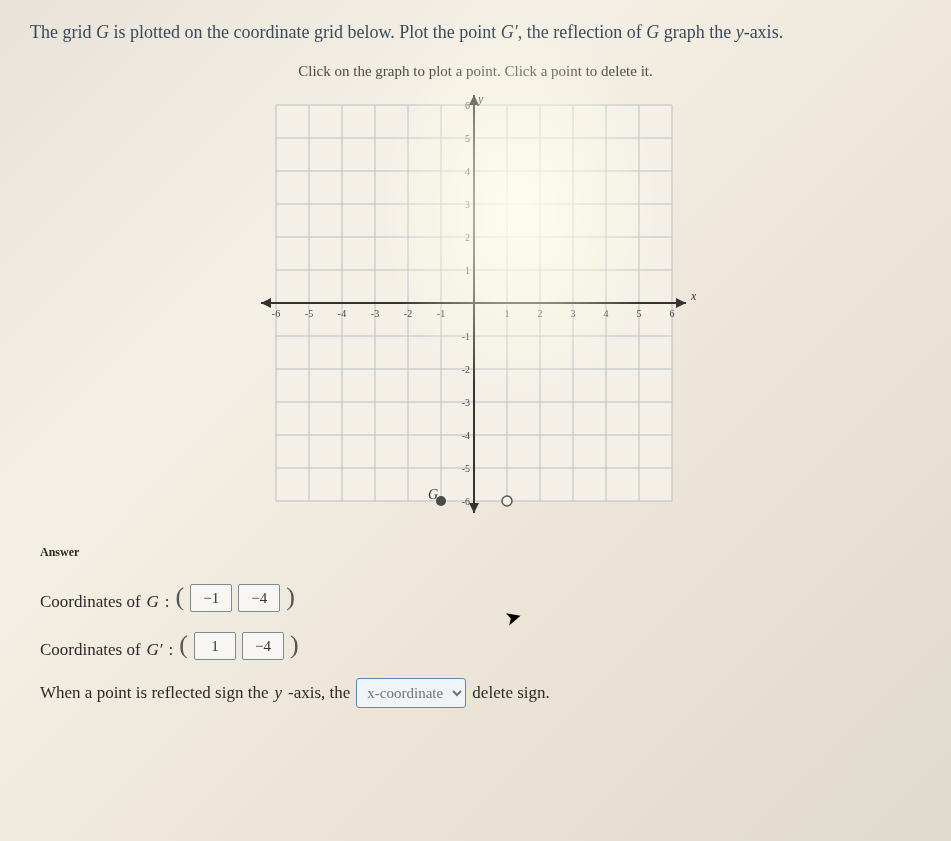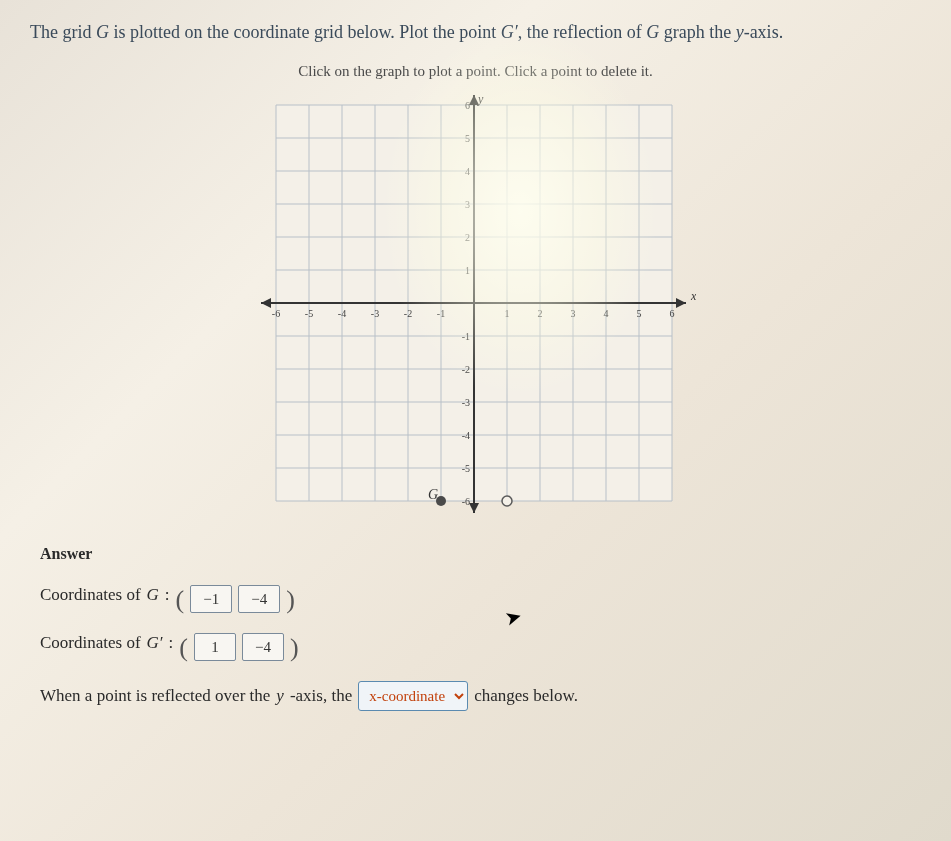--- a/index.html
+++ b/index.html
@@ -42,28 +42,28 @@
       margin-bottom: 30px;
     }
     .graph {
       position: relative;
       width: 440px;
       height: 420px;
     }
     .answer-section { padding-left: 10px; }
     .answer-heading {
       font-weight: bold;
-      font-size: 16px;
+      font-size: 12px;
       margin-bottom: 22px;
     }
     .coord-line {
       font-size: 17px;
       margin-bottom: 18px;
       display: flex;
-      align-items: flex-start;
+      align-items: flex-end;
       gap: 6px;
     }
     .paren { font-size: 26px; color: #555; }
     .coord-input {
       width: 42px;
       height: 28px;
       border: 1px solid #7a8a9a;
       background: #f8f6f2;
       text-align: center;
       font-size: 15px;
@@ -80,21 +80,21 @@
       flex-wrap: wrap;
     }
     .dropdown {
       height: 30px;
       border: 1.5px solid #5a8ab0;
       background: #f0f4f8;
       font-size: 15px;
       font-family: inherit;
       padding: 2px 6px;
       border-radius: 3px;
-      color: #c2410c;
+      color: #737373;
     }
     .cursor {
       position: absolute;
       left: 505px;
       top: 605px;
       font-size: 20px;
       color: #000;
       z-index: 10;
       transform: rotate(-15deg);
     }
@@ -215,23 +215,23 @@
     <span>Coordinates of </span>
     <span class="var" style="font-style:italic">G′</span>
     <span>:</span>
     <span class="paren">(</span>
     <input class="coord-input" value="1" style="">
     <input class="coord-input" value="−4" style="">
     <span class="paren">)</span>
   </div>
 
   <div class="sentence">
-    <span>When a point is reflected over the </span>
+    <span>When a point is reflected sign the </span>
     <span style="font-style:italic">y</span>
     <span>-axis, the </span>
     <select class="dropdown">
       <option>x-coordinate</option>
     </select>
-    <span> changes below.</span>
+    <span> delete sign.</span>
   </div>
 </div>
 
 <div class="cursor">➤</div>
 
 </body></html>

